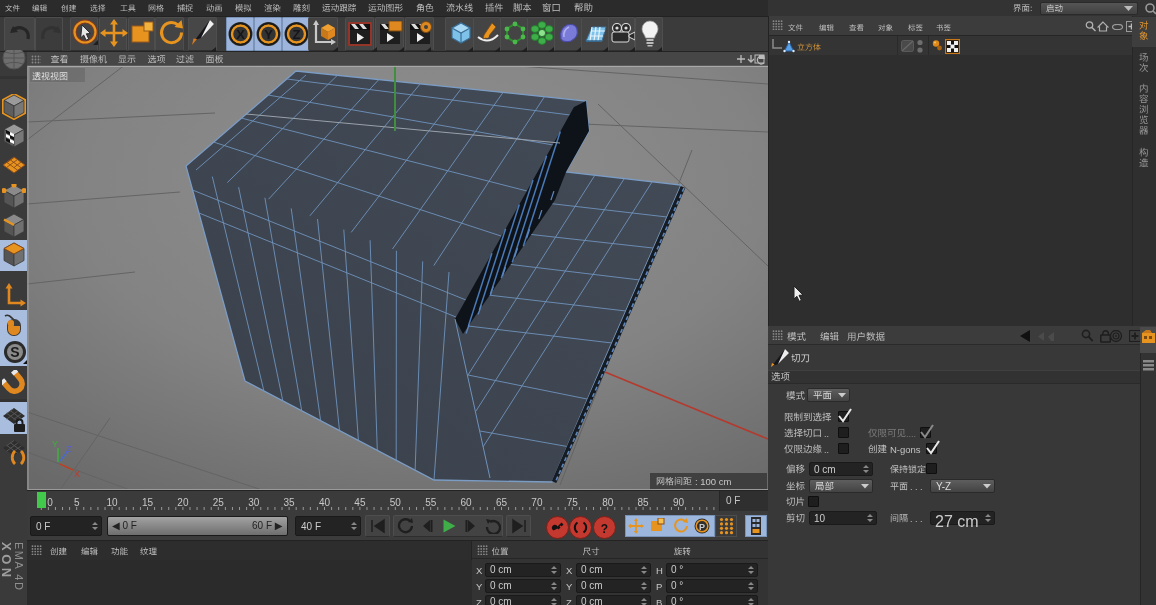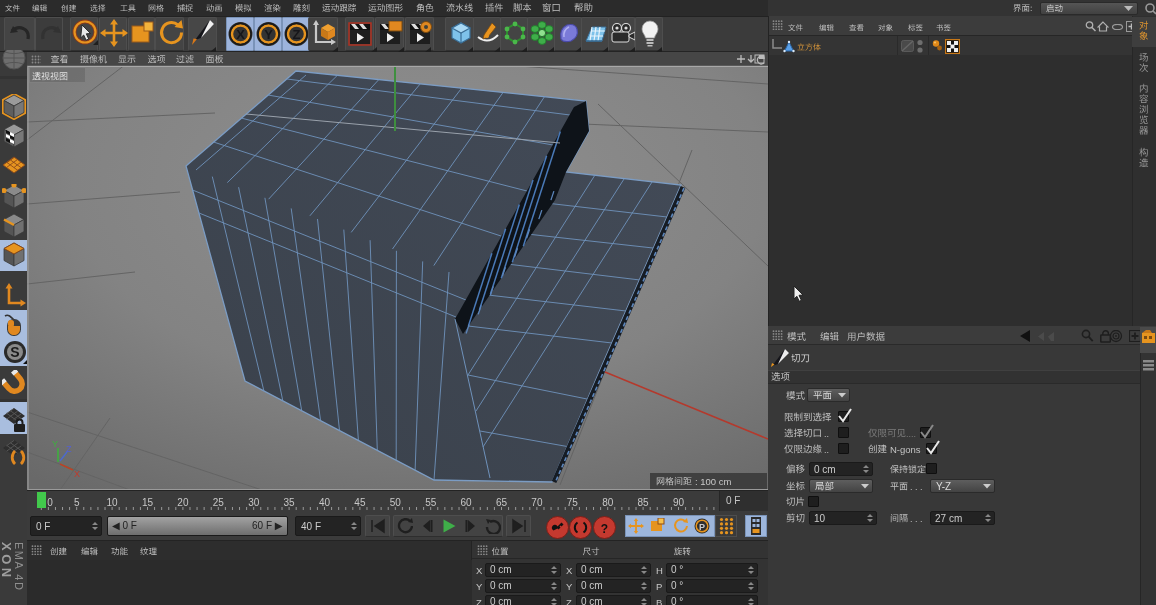--- a/index.html
+++ b/index.html
@@ -945,21 +945,21 @@
     <path d="M0 0h8l-4 4.5z" fill="#ccc"></path>
   </svg>
 <div class="abs" style="left:808px;top:496px;width:11px;height:11px;background:#1e1e1e;border:1px solid #0f0f0f;border-radius:1px"></div>
 <div class="abs" style="left:809px;top:511px;width:68px;height:14px;background:#232323;border:1px solid #1a1a1a;border-radius:2px"></div>
 <div class="tx" style="left:814px;top:513.5px;font-size:10px;color:#ccc;">10</div>
 <svg class="abs" style="left:866px;top:514px" width="8" height="8">
     <path d="M4 0l3 3H1zM4 8L1 5h6z" fill="#888"></path>
   </svg>
 <div class="tx" style="left:910px;top:515px;font-size:9px;color:#c4c4c4;">. . .</div>
 <div class="abs" style="left:930px;top:511px;width:65px;height:14px;background:#232323;border:1px solid #1a1a1a;border-radius:2px"></div>
-<div class="tx" style="left:935px;top:513.5px;font-size:10px;color:#ccc;">27 cm</div>
+<div class="tx" style="left:935px;top:513.5px;font-size:16px;color:#ccc;">27 cm</div>
 <svg class="abs" style="left:984px;top:514px" width="8" height="8">
     <path d="M4 0l3 3H1zM4 8L1 5h6z" fill="#888"></path>
   </svg>
 <div class="abs" style="left:1140px;top:327px;width:16px;height:26px;background:#4a4a4a"></div>
 <svg class="abs" style="left:1142px;top:330px" width="13" height="13">
     <rect x="0" y="3" width="13" height="10" fill="#e6941f"></rect>
     <path d="M0 3l4-3h4l2 3z" fill="#c87818"></path>
     <rect x="2" y="6" width="3" height="3" fill="#7a4a10"></rect>
     <rect x="7" y="6" width="3" height="3" fill="#7a4a10"></rect>
   </svg>

